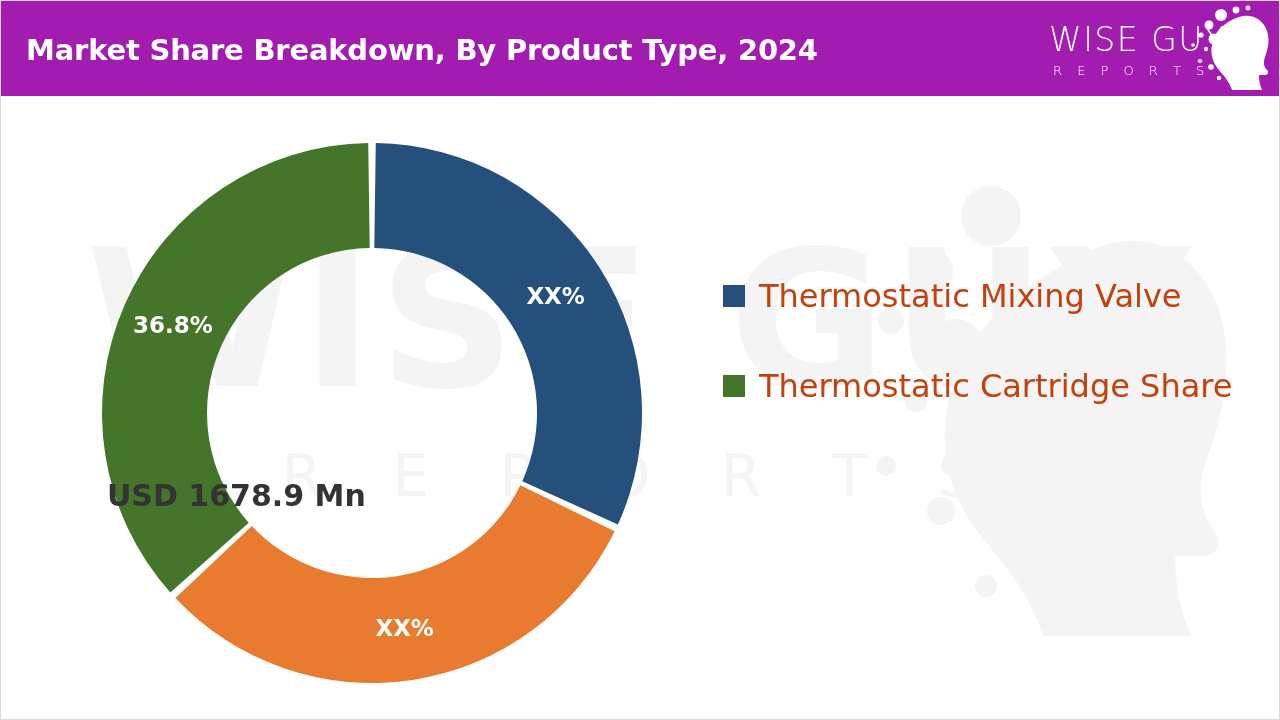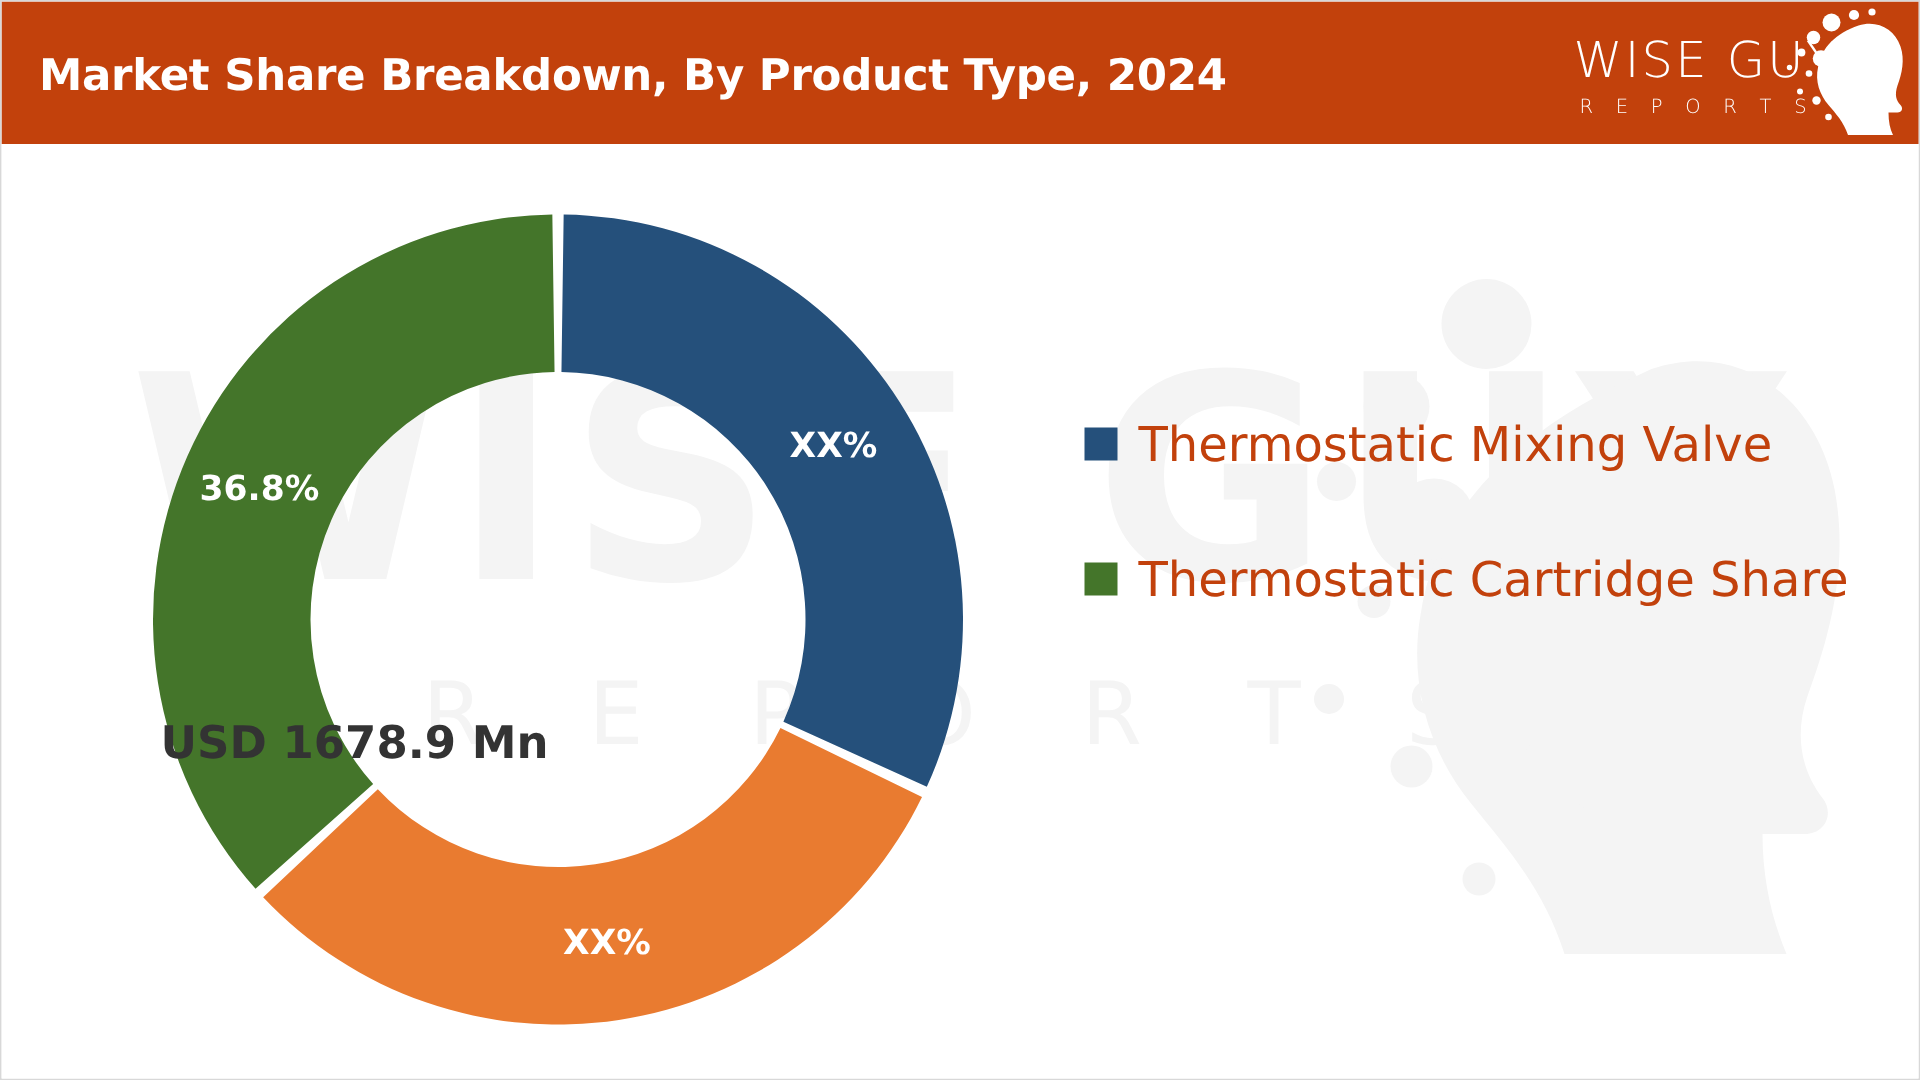--- a/index.html
+++ b/index.html
@@ -23,21 +23,21 @@
     overflow: hidden;
   }
 
   
   #header-band {
     position: absolute;
     left: 0;
     top: 0;
     width: 1280px;
     height: 95px;
-    background: #c2410c;
+    background: #a21caf;
   }
   #page-title {
     position: absolute;
     left: 25px;
     top: 32px;
     font-family: "DejaVu Sans", sans-serif;
     font-weight: bold;
     font-size: 29px;
     letter-spacing: -0.2px;
     color: #ffffff;

